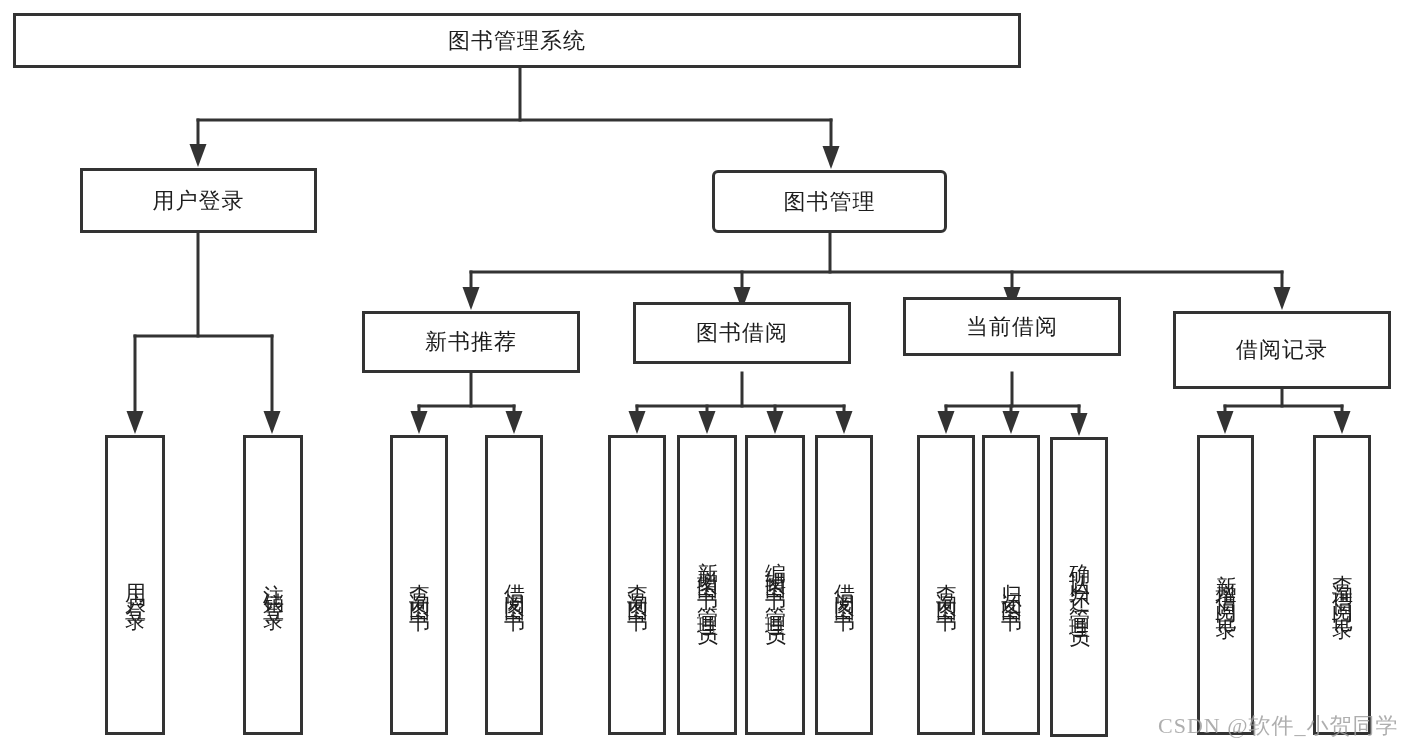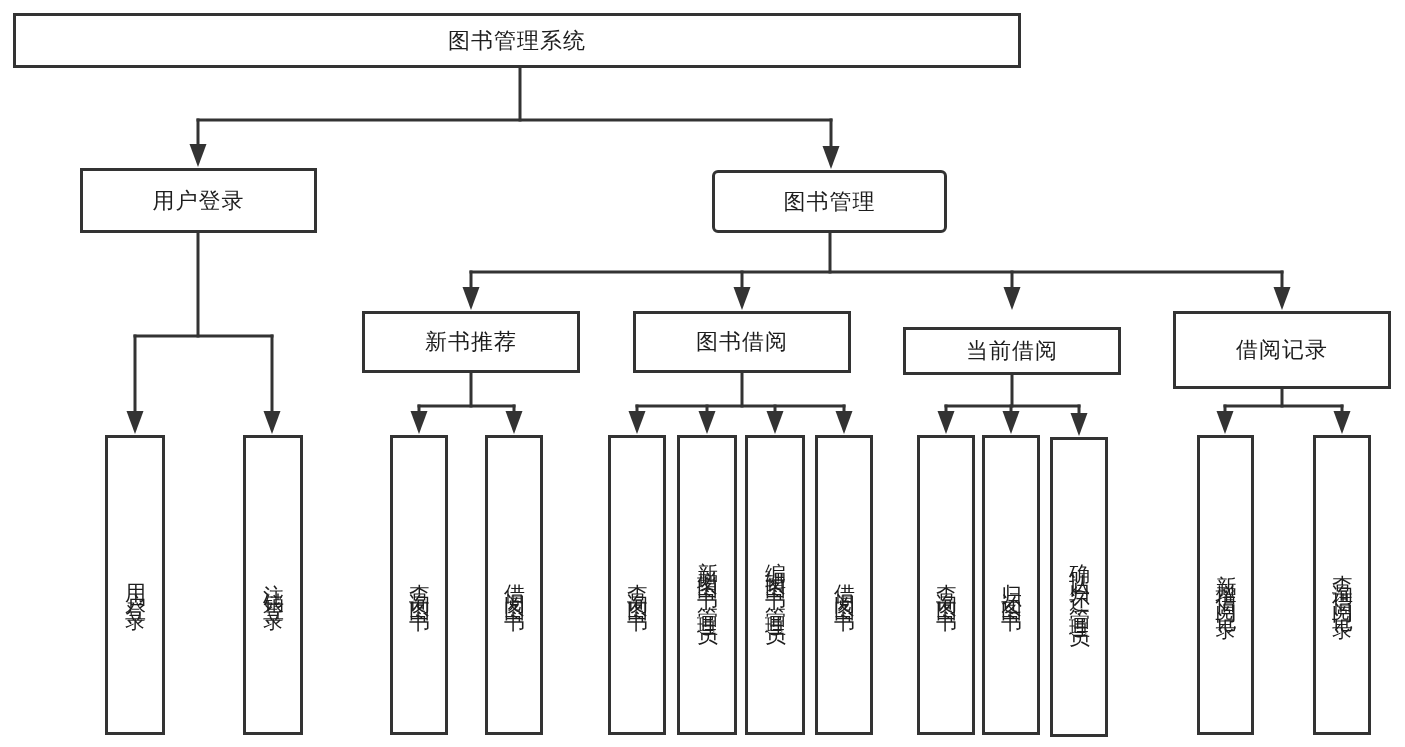--- a/index.html
+++ b/index.html
@@ -118,36 +118,37 @@
       <line x1="1342" y1="406" x2="1342" y2="420" stroke="#333333" stroke-width="3" stroke-linecap="square"></line>
       <polygon points="1333.5,411 1350.5,411 1342,434" fill="#333333"></polygon>
     </svg>
 
   <div class="node hbox" style="left:13px; top:13px; width:1008px; height:55px;">图书管理系统</div>
 
   <div class="node hbox" style="left:80px; top:168px; width:237px; height:65px;">用户登录</div>
   <div class="node hbox" style="left:712px; top:170px; width:235px; height:63px;border-radius:6px;">图书管理</div>
 
   <div class="node hbox" style="left:362px; top:311px; width:218px; height:62px;">新书推荐</div>
-  <div class="node hbox" style="left:633px; top:311px; width:218px; height:62px;">图书借阅</div>
-  <div class="node hbox" style="left:903px; top:327px; width:218px; height:48px;">当前借阅</div>
+  <div class="node hbox" style="left:633px; top:302px; width:218px; height:62px;">图书借阅</div>
+  <div class="node hbox" style="left:903px; top:297px; width:218px; height:59px;">当前借阅</div>
   <div class="node hbox" style="left:1173px; top:311px; width:218px; height:78px;">借阅记录</div>
 
   <div class="node vbox" style="left:105px; top:435px; width:60px; height:300px;">用户登录</div>
   <div class="node vbox" style="left:243px; top:435px; width:60px; height:300px;">注销登录</div>
 
   <div class="node vbox" style="left:390px; top:435px; width:58px; height:300px;">查询图书</div>
   <div class="node vbox" style="left:485px; top:435px; width:58px; height:300px;">借阅图书</div>
 
   <div class="node vbox" style="left:608px; top:435px; width:58px; height:300px;">查询图书</div>
   <div class="node vbox" style="left:677px; top:435px; width:60px; height:300px;">新增图书（管理员）</div>
   <div class="node vbox" style="left:745px; top:435px; width:60px; height:300px;">编辑图书（管理员）</div>
   <div class="node vbox" style="left:815px; top:435px; width:58px; height:300px;">借阅图书</div>
 
   <div class="node vbox" style="left:917px; top:435px; width:58px; height:300px;">查询图书</div>
   <div class="node vbox" style="left:982px; top:435px; width:58px; height:300px;">归还图书</div>
   <div class="node vbox" style="left:1050px; top:437px; width:58px; height:300px;">确认归还（管理员）</div>
 
   <div class="node vbox" style="left:1197px; top:435px; width:57px; height:300px;">新增借阅记录</div>
   <div class="node vbox" style="left:1313px; top:435px; width:58px; height:300px;">查询借阅记录</div>
 
+  <div class="watermark">CSDN @软件_小贺同学</div>
 
 </div>
 
 </body></html>

